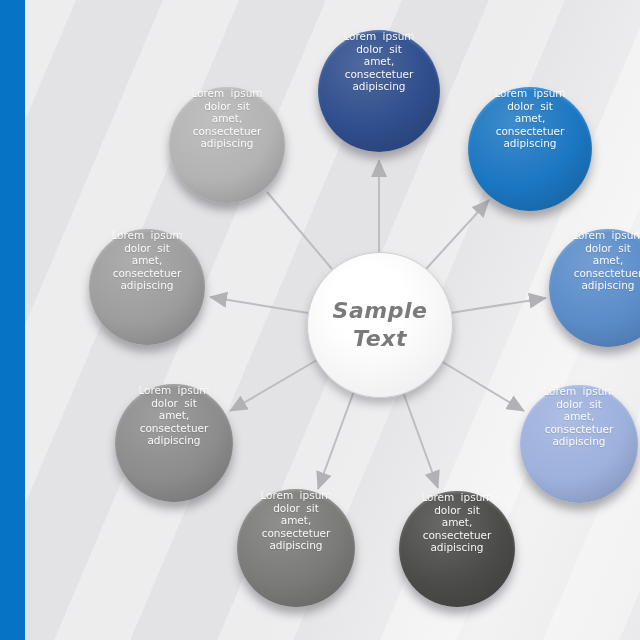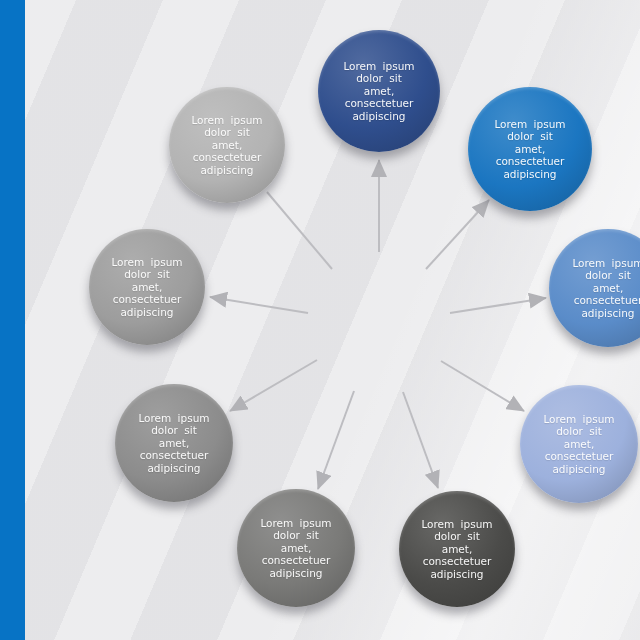--- a/index.html
+++ b/index.html
@@ -17,21 +17,21 @@
   }
   .left-bar{
     position:absolute;left:0;top:0;width:25px;height:640px;
     z-index:4;
   }
   svg.connectors{
     position:absolute;left:0;top:0;z-index:1;
   }
   .node{
     position:absolute;border-radius:50%;
-    display:flex;align-items:center;justify-content:center;
+    display:flex;align-items:flex-start;justify-content:center;
     z-index:2;
     box-shadow:0 7px 10px rgba(70,70,78,0.42), inset 0 2px 3px rgba(255,255,255,0.18);
   }
   .node-text{
     color:rgba(255,255,255,0.95);
     font-size:10.5px;line-height:12.5px;
     word-spacing:3px;
     text-align:center;
     white-space:pre-line;
     text-shadow:0 1px 1px rgba(0,0,0,0.12);
@@ -74,20 +74,23 @@
       <line x1="450" y1="313" x2="546" y2="298" marker-end="url(#arw)"></line>
       <line x1="441" y1="361" x2="524" y2="411" marker-end="url(#arw)"></line>
       <line x1="403" y1="392" x2="438" y2="488" marker-end="url(#arw)"></line>
       <line x1="354" y1="391" x2="318" y2="489" marker-end="url(#arw)"></line>
       <line x1="317" y1="360" x2="230" y2="411" marker-end="url(#arw)"></line>
       <line x1="308" y1="313" x2="210" y2="297" marker-end="url(#arw)"></line>
       <line x1="332" y1="269" x2="267" y2="192"></line>
     </g>
   </svg>
 
+  <div class="hub">
+    <div class="hub-label" style="color: rgb(122, 122, 122);">Sample Text</div>
+  </div>
 
   <div id="nodes">
       <div class="node" style="left: 318px; top: 30px; height: 122px; width: 122px; background: radial-gradient(circle at 37% 28%, rgb(80, 106, 159) 0%, rgb(47, 78, 141) 55%, rgb(37, 61, 110) 100%);">
         <div class="node-text">Lorem ipsum
 dolor sit
 amet,
 consectetuer
 adipiscing</div>
       </div>
       <div class="node" style="left: 468px; top: 87px; height: 124px; width: 124px; background: radial-gradient(circle at 37% 28%, rgb(63, 140, 203) 0%, rgb(27, 118, 193) 55%, rgb(21, 92, 151) 100%);">

